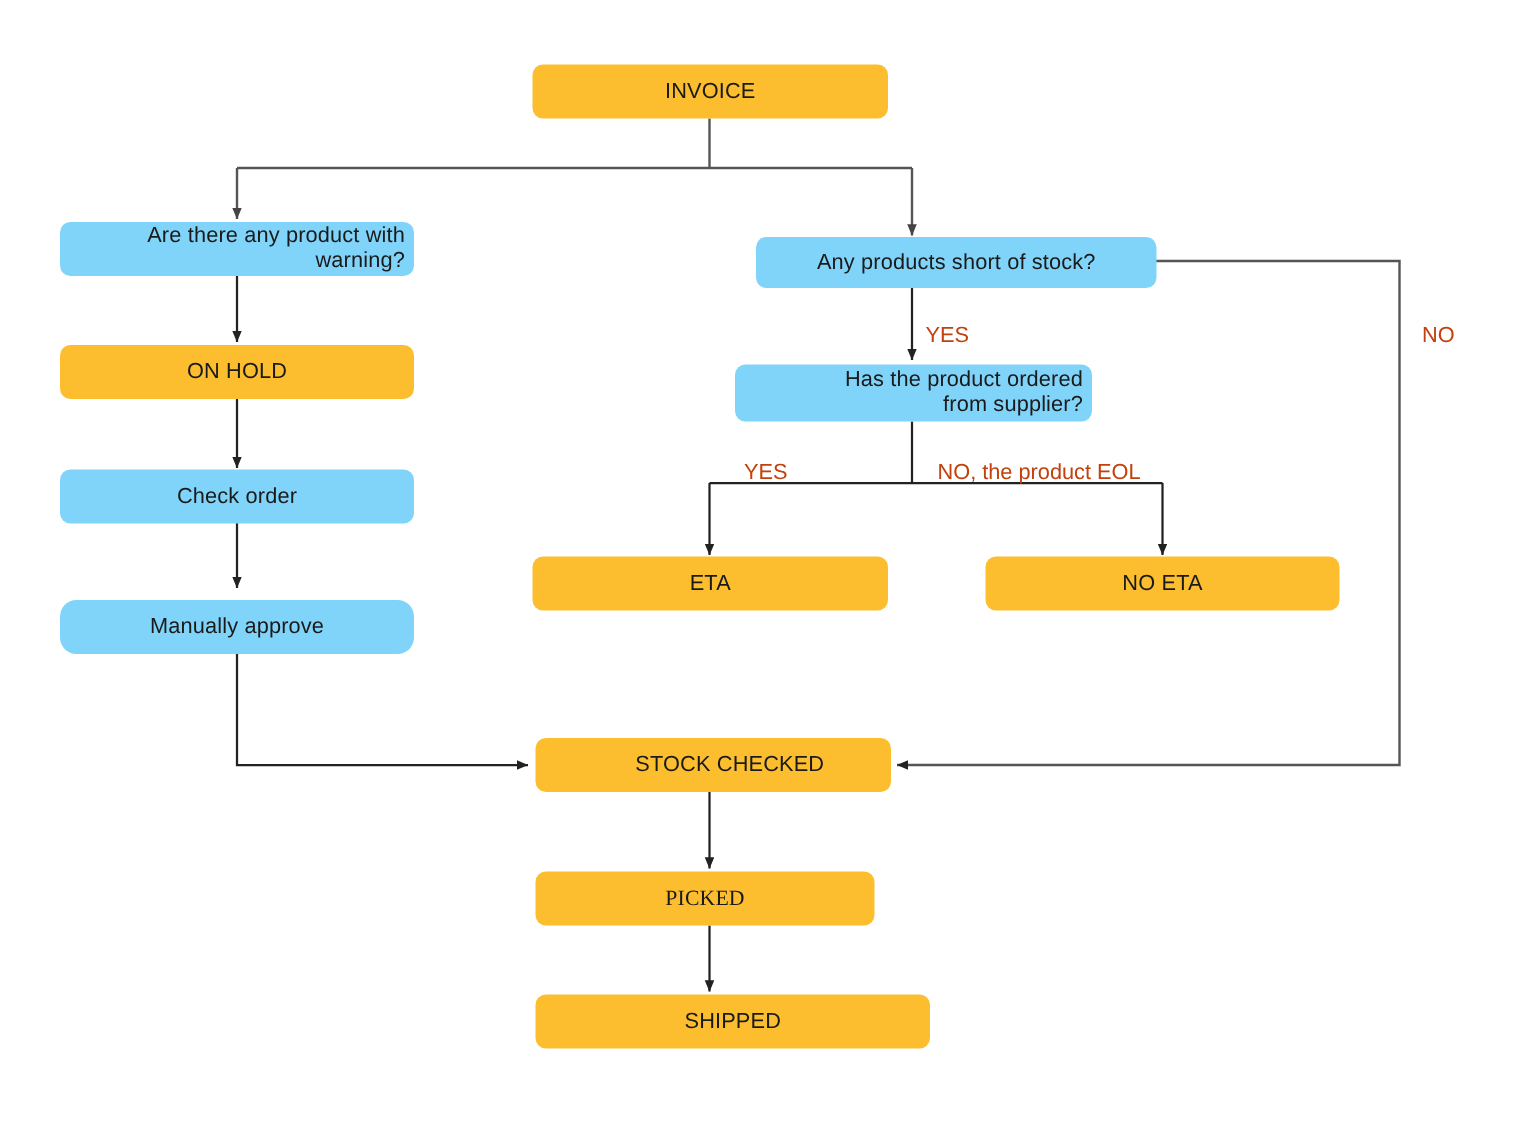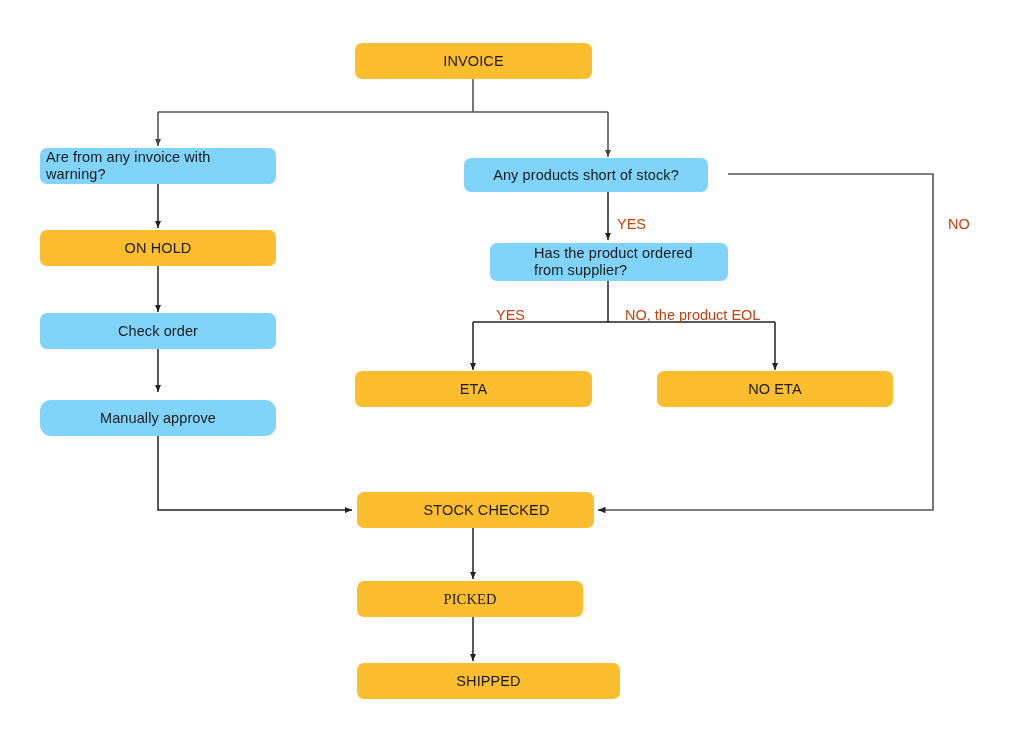--- a/index.html
+++ b/index.html
@@ -26,21 +26,21 @@
     width: 1024px;
     height: 753px;
     pointer-events: none;
   }
   .node {
     position: absolute;
     box-sizing: border-box;
     display: flex;
     align-items: center;
     justify-content: center;
-    text-align: left;
+    text-align: right;
     border-radius: 7px;
     font-size: 14.5px;
     line-height: 17px;
     color: #1a1a1a;
     letter-spacing: 0.1px;
     padding: 2px 6px;
   }
   .node.orange {
     background: #fcbe2e;
   }
@@ -107,36 +107,36 @@
 
       <path d="M728,174 L933,174 L933,510 L598,510" marker-end="url(#arrow-dark)"></path>
     </g>
   </svg>
 
   <div class="node orange" style="left:355px; top:43px; width:237px; height:36px;">
     <span>INVOICE</span>
   </div>
 
   <div class="node blue" style="left:40px; top:148px; width:236px; height:36px;">
-    <span>Are from any invoice with warning?</span>
+    <span>Are there any product with warning?</span>
   </div>
 
   <div class="node orange" style="left:40px; top:230px; width:236px; height:36px;">
     <span>ON HOLD</span>
   </div>
 
   <div class="node blue" style="left:40px; top:313px; width:236px; height:36px;">
     <span>Check order</span>
   </div>
 
   <div class="node blue" style="left:40px; top:400px; width:236px; height:36px;border-radius:11px;">
     <span>Manually approve</span>
   </div>
 
-  <div class="node blue" style="left:464px; top:158px; width:244px; height:34px;">
+  <div class="node blue" style="left:504px; top:158px; width:267px; height:34px;">
     <span>Any products short of stock?</span>
   </div>
 
   <div class="node blue" style="left:490px; top:243px; width:238px; height:38px;padding-left:44px;">
     <span>Has the product ordered from supplier?</span>
   </div>
 
   <div class="node orange" style="left:355px; top:371px; width:237px; height:36px;">
     <span>ETA</span>
   </div>

